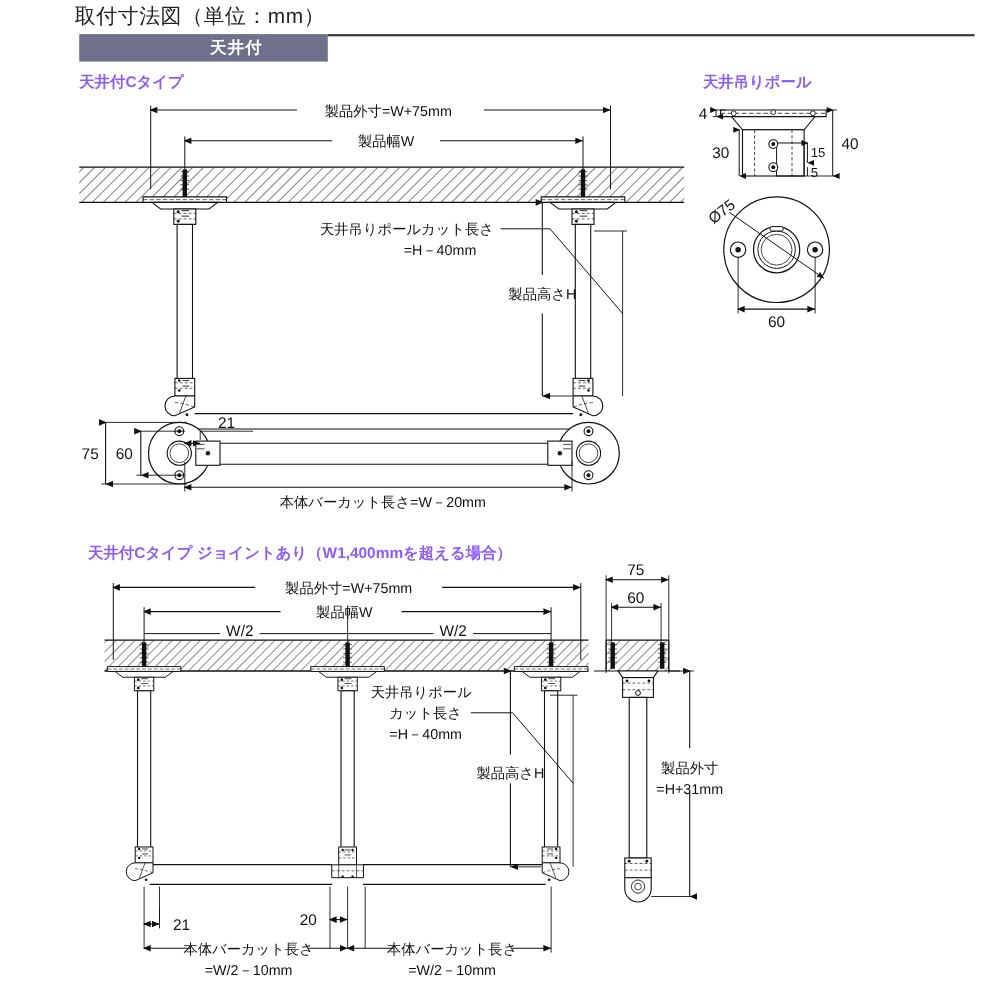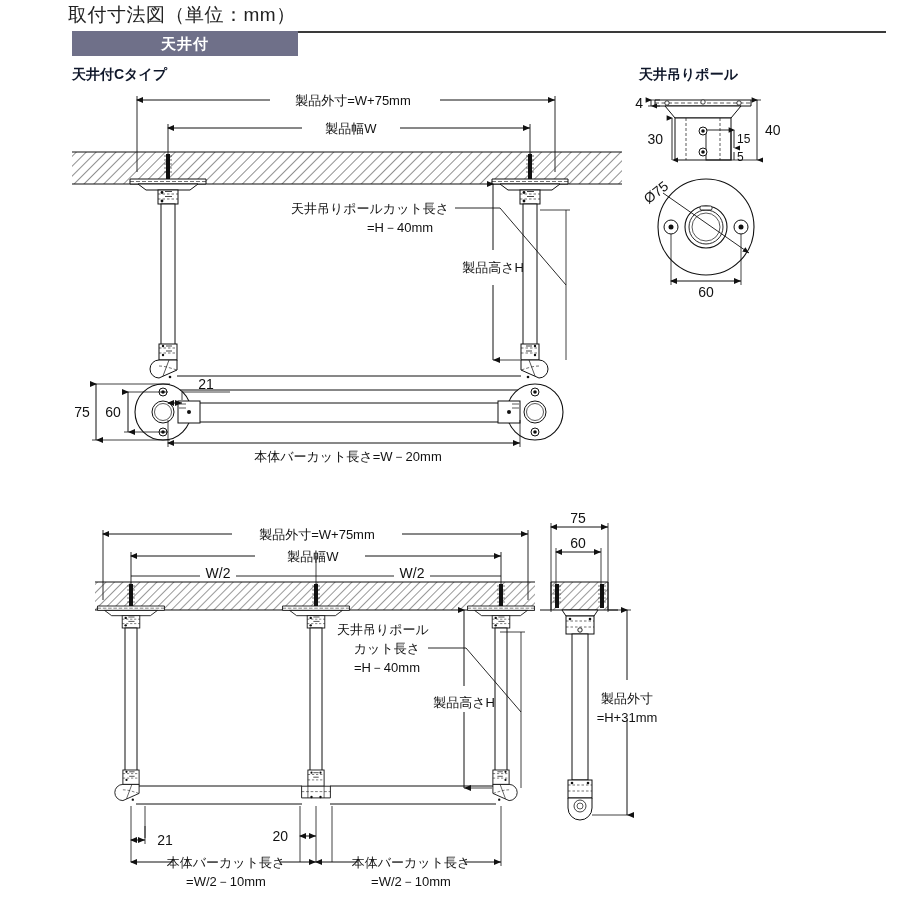--- a/index.html
+++ b/index.html
@@ -42,34 +42,35 @@
     left: 0;
     top: 0;
     width: 226px;
     height: 25px;
     line-height: 25px;
     text-align: center;
     color: #ffffff;
     font-size: 15px;
     font-weight: bold;
     letter-spacing: 1px;
+    padding-left: 30px;
   }
   .band-rule {
     position: absolute;
     left: 298px;
     top: 31px;
     width: 588px;
     height: 2px;
     background: #3a3a3a;
   }
   .sub-title {
     position: absolute;
     font-size: 14px;
     font-weight: bold;
-    color: #0f172a;
+    color: #8b5cf6;
     white-space: nowrap;
   }
   #t-c-type { left: 72px; top: 66px; }
   #t-bracket { left: 639px; top: 66px; }
   #t-joint { left: 80px; top: 494px; }
 
   svg.draw {
     position: absolute;
     left: 0;
     top: 0;
@@ -92,20 +93,21 @@
 
   <div class="page-title">取付寸法図（単位：mm）</div>
 
   <div class="section-band">
     <div class="section-band-label">天井付</div>
   </div>
   <div class="band-rule"></div>
 
   <div class="sub-title" id="t-c-type">天井付Cタイプ</div>
   <div class="sub-title" id="t-bracket">天井吊りポール</div>
+  <div class="sub-title" id="t-joint">天井付Cタイプ ジョイントあり（W1,400mmを超える場合）</div>
 
   <svg class="draw" viewBox="0 0 900 900">
     <defs>
       <pattern id="hatch" width="7" height="7" patternTransform="rotate(45)" patternUnits="userSpaceOnUse">
         <line x1="0" y1="0" x2="0" y2="7" stroke="#333" stroke-width="1.1"></line>
       </pattern>
       <pattern id="hatch2" width="6" height="6" patternTransform="rotate(45)" patternUnits="userSpaceOnUse">
         <line x1="0" y1="0" x2="0" y2="6" stroke="#333" stroke-width="1"></line>
       </pattern>
       <marker id="arrS" markerWidth="8" markerHeight="8" refX="7" refY="3" orient="auto">

